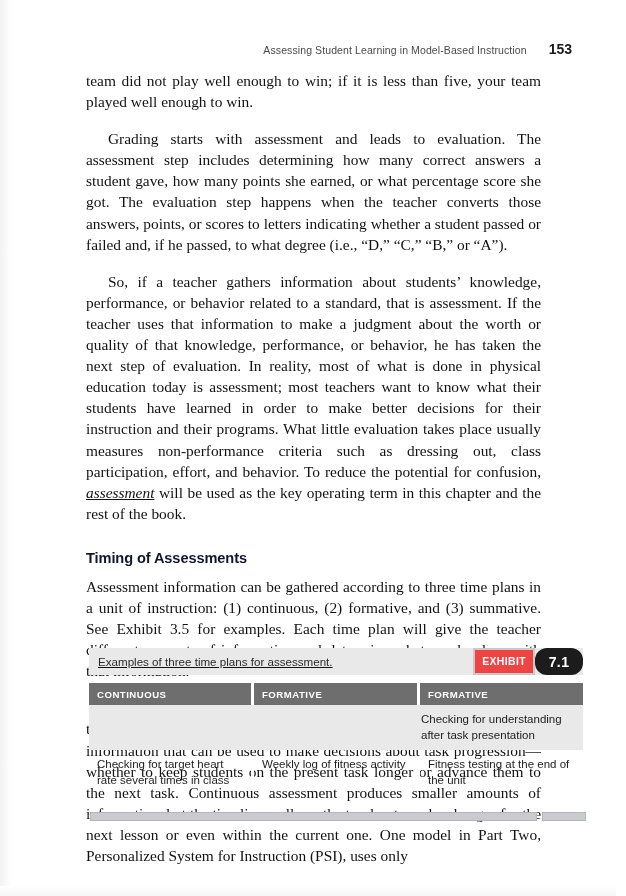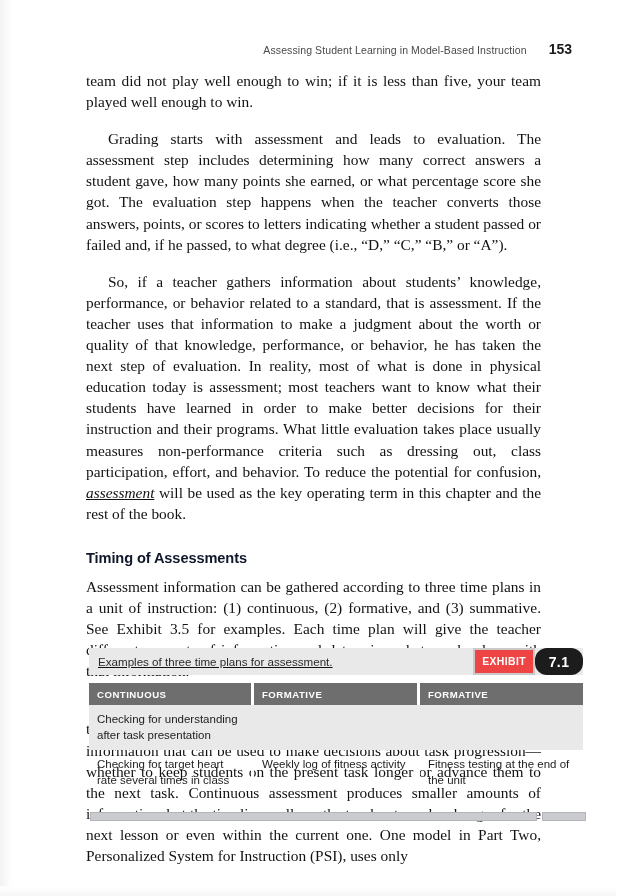--- a/index.html
+++ b/index.html
@@ -160,21 +160,21 @@
   }
   .col1 { width: 164px; }
   .col2 { width: 165px; }
   .col3 { width: 165px; }
   .gap { width: 3px; background: #ffffff; }
 
   .exhibit-row {
     display: flex;
     padding: 7px 0 7px 0;
   }
-  .exhibit-row.shaded { background: #e9e9e9; }
+  .exhibit-row.shaded { background: #e9e9e9; justify-content: flex-end; }
   .exhibit-row .cell {
     font-size: 11.5px;
     line-height: 15.6px;
     color: #1d1d1d;
     padding-left: 8px;
     padding-right: 7px;
     box-sizing: border-box;
   }
 
   

